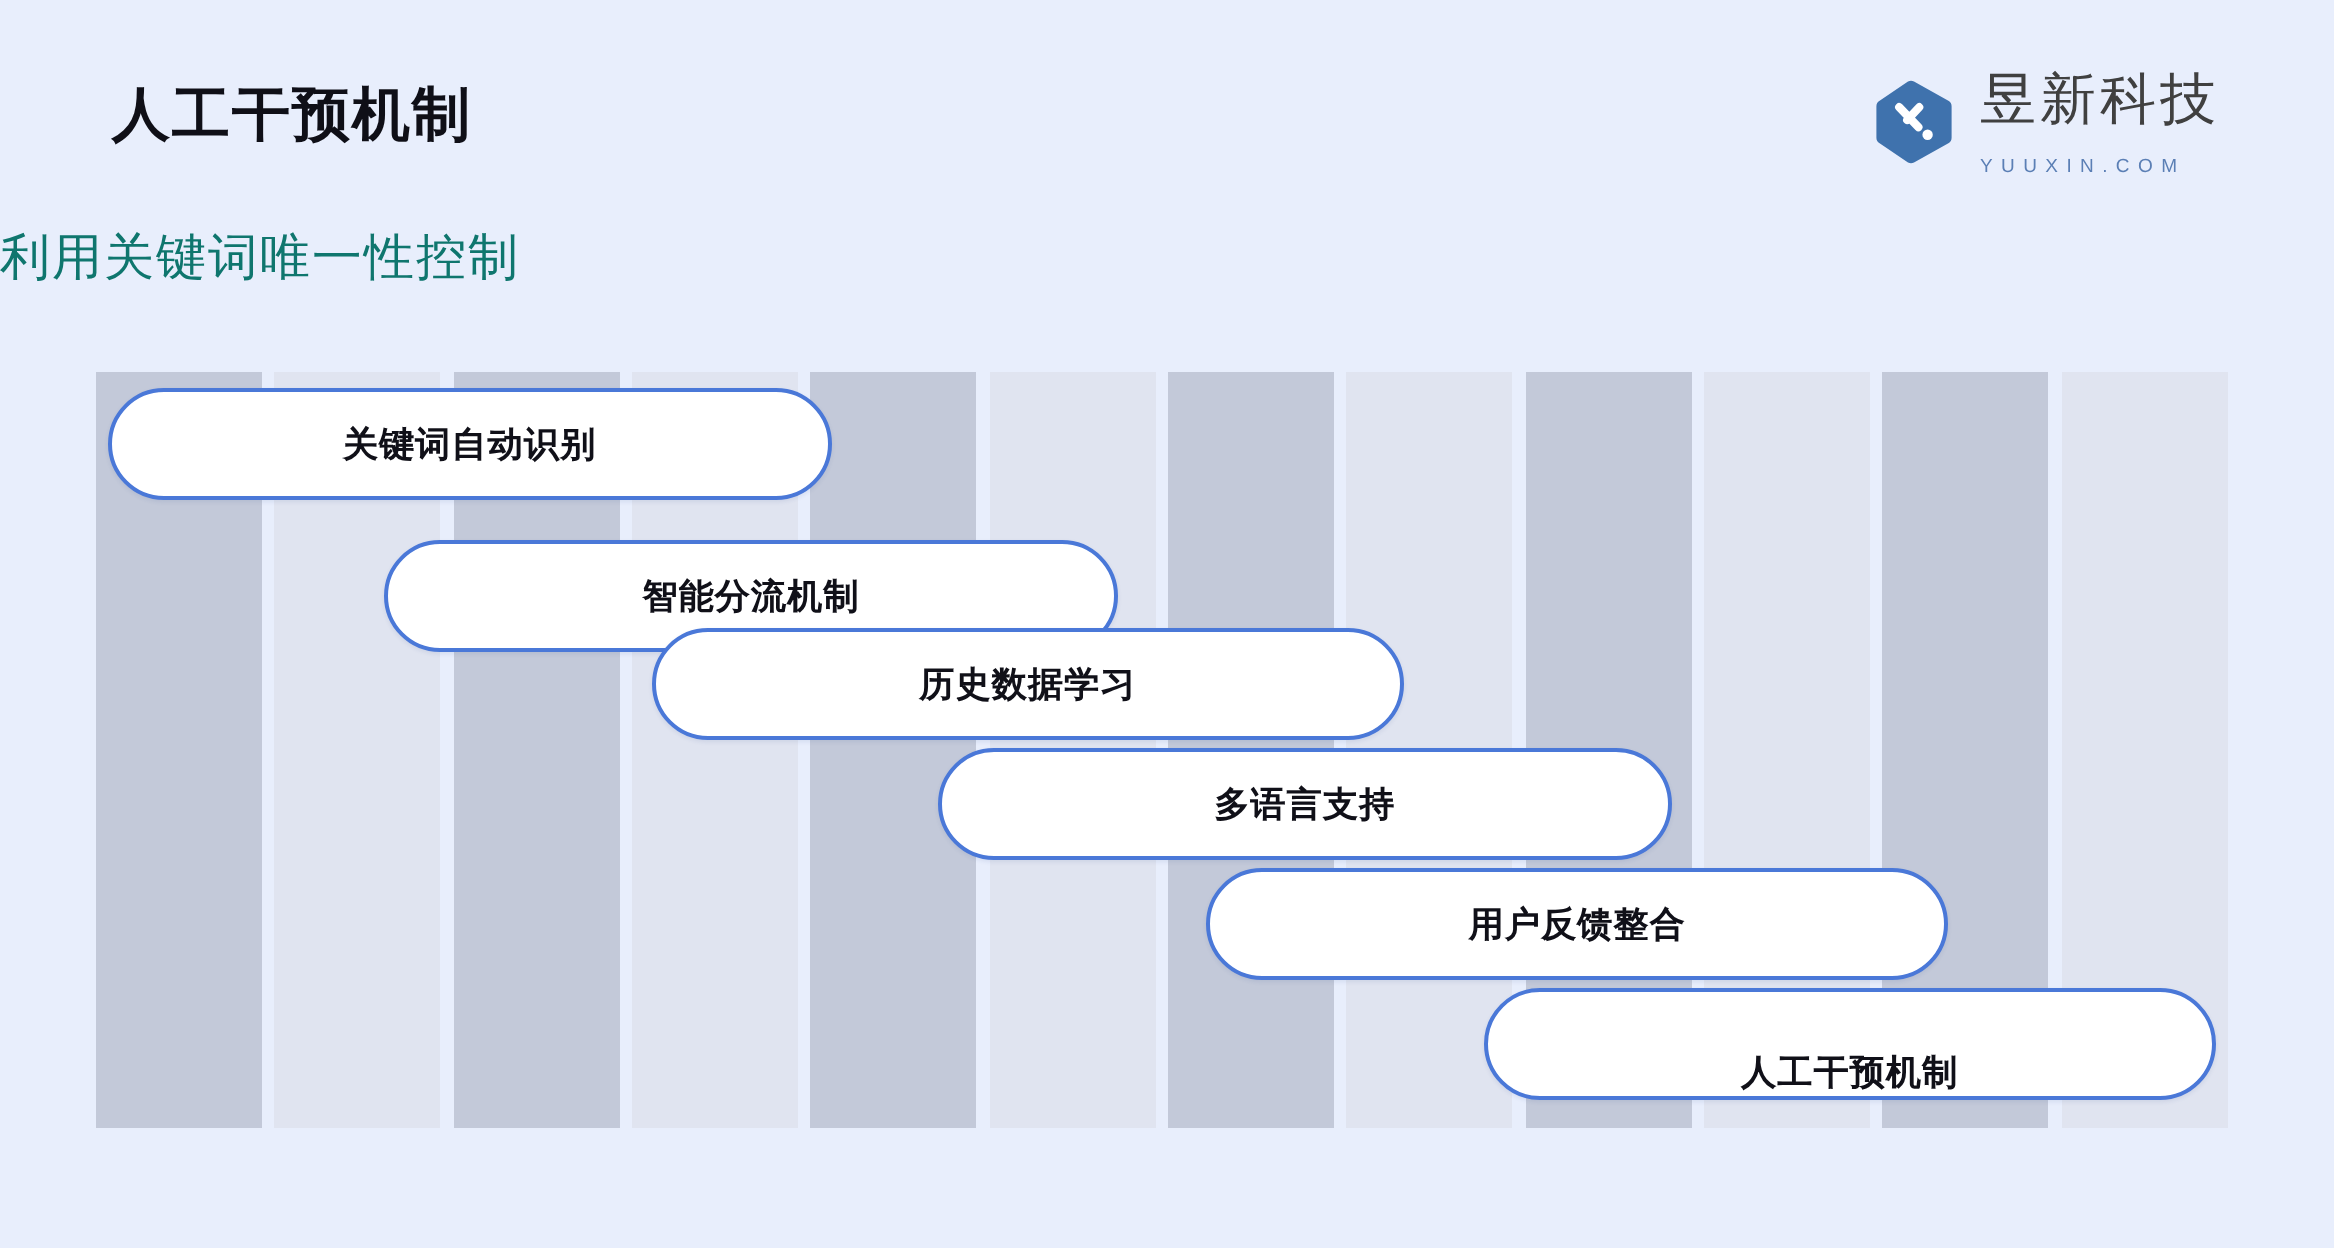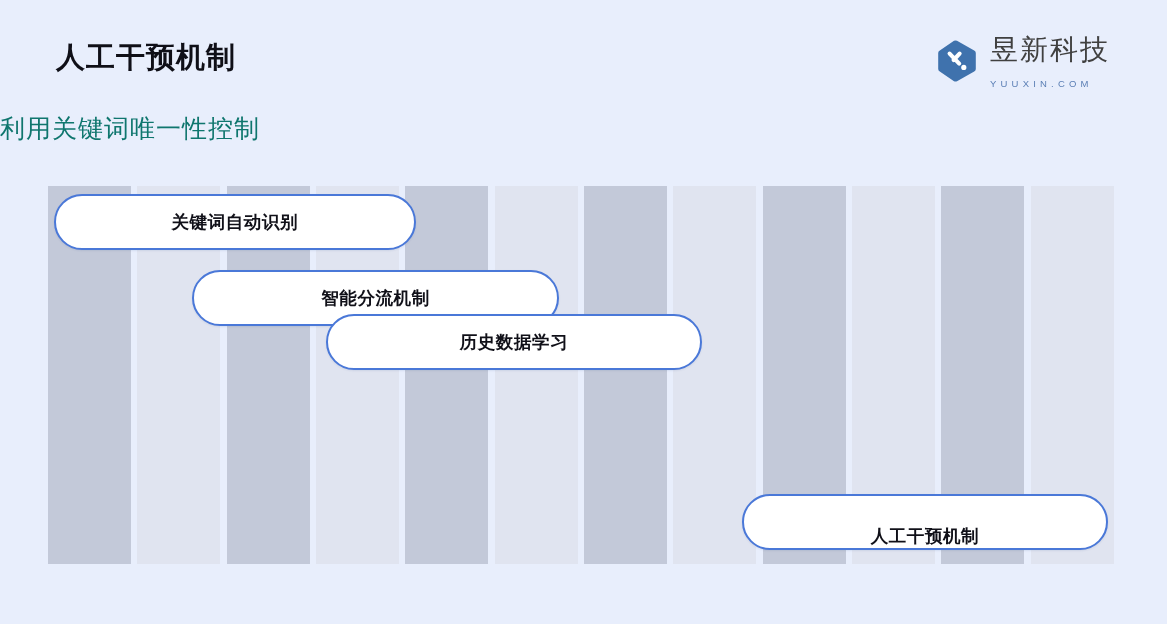--- a/index.html
+++ b/index.html
@@ -203,17 +203,23 @@
   <div class="bars" id="bars">
       <div class="bar" style="left: 8.93333px; width: 361.8px; top: 8px;">
         <span class="bar-label">关键词自动识别</span>
       </div>
       <div class="bar" style="left: 147.4px; width: 366.267px; top: 84px;">
         <span class="bar-label">智能分流机制</span>
       </div>
       <div class="bar" style="left: 281.4px; width: 375.2px; top: 128px;">
         <span class="bar-label">历史数据学习</span>
       </div>
+      <div class="bar" style="left: 424.333px; width: 366.267px; top: 188px;">
+        <span class="bar-label">多语言支持</span>
+      </div>
+      <div class="bar" style="left: 558.333px; width: 370.733px; top: 248px;">
+        <span class="bar-label">用户反馈整合</span>
+      </div>
       <div class="bar" style="left: 696.8px; width: 366.267px; top: 308px; align-items: flex-end;">
         <span class="bar-label">人工干预机制</span>
       </div>
     </div>
 </div>
 
 </body></html>

